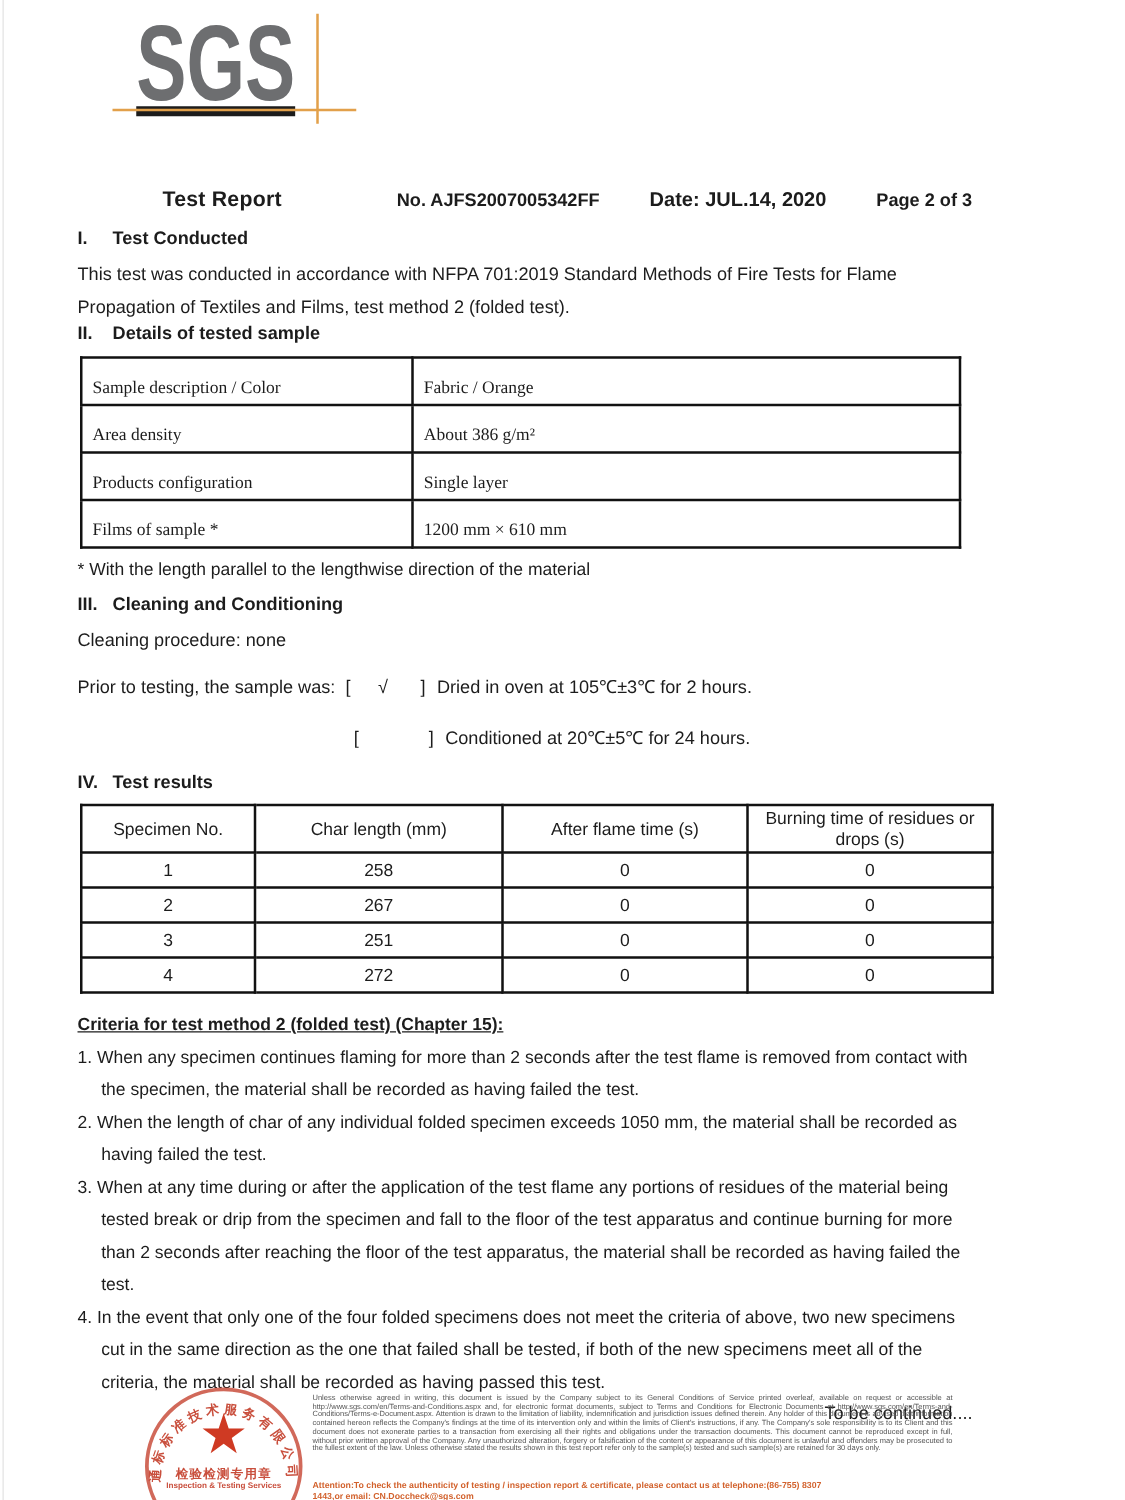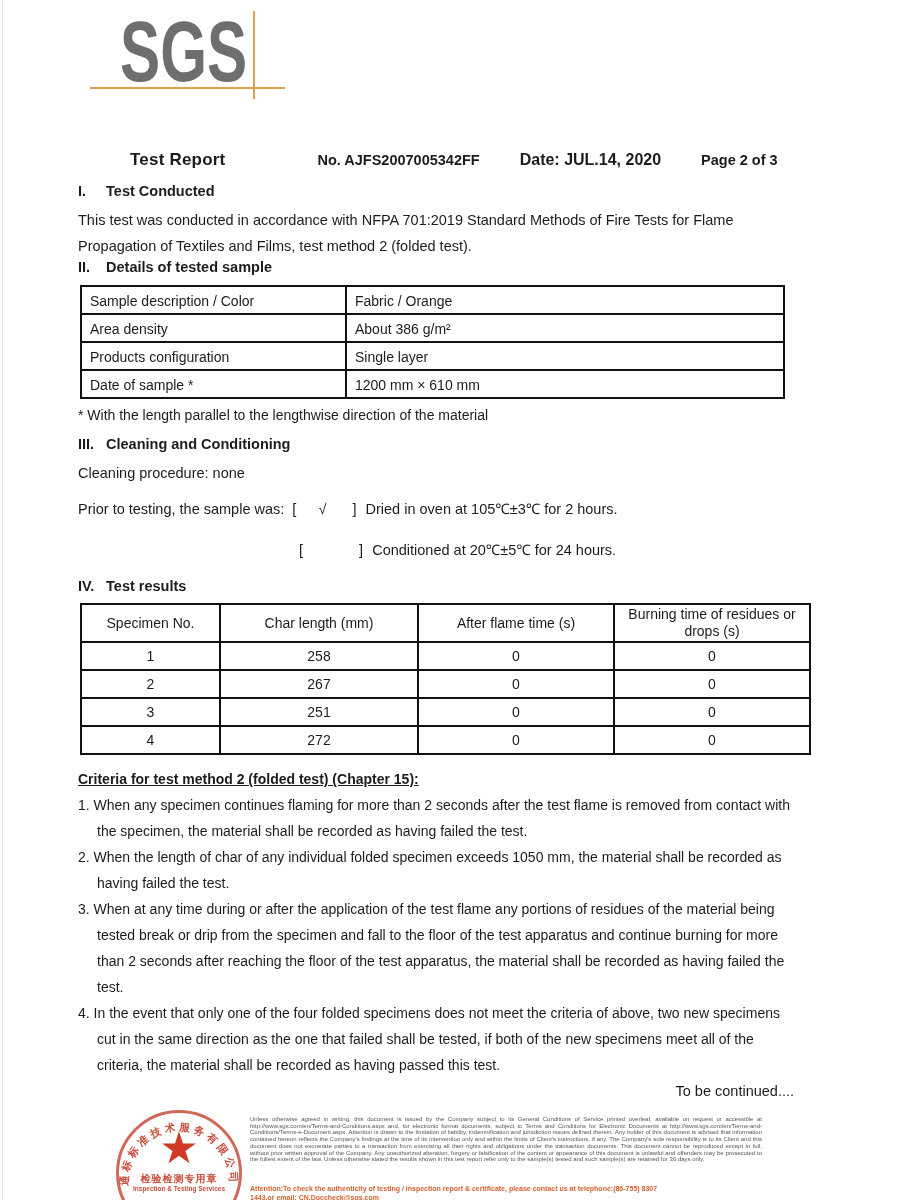--- a/index.html
+++ b/index.html
@@ -1,41 +1,41 @@
 <!DOCTYPE html>
 <html><head>
 <meta charset="utf-8">
 <style>
   html,body{margin:0;padding:0;width:900px;height:1200px;background:#fff;
     font-family:"Liberation Sans", sans-serif;color:#1c1c1c;overflow:hidden;}
   .page{position:relative;width:900px;height:1200px;background:#fff;overflow:hidden;}
   .edge-line{position:absolute;left:2px;top:0;bottom:0;width:1px;background:#e3e3e3;}
 
   
-  .logo{position:absolute;left:120px;top:8px;height:92px;}
+  .logo{position:absolute;left:109px;top:8px;height:92px;text-decoration:underline;}
   .logo-text{font-size:86px;font-weight:bold;color:#6d6e70;line-height:86px;
     transform:scaleX(.7);transform-origin:left top;}
   .logo-hline{position:absolute;left:90px;top:87px;width:195px;height:2px;background:#e2a04a;}
   .logo-vline{position:absolute;left:253px;top:11px;width:2px;height:88px;background:#e2a04a;}
 
   
   .header{position:absolute;top:150px;left:73px;width:740px;display:flex;align-items:baseline;}
   .h-title{font-size:17px;font-weight:bold;margin-left:57px;letter-spacing:.2px;}
   .h-no{font-size:14.5px;font-weight:bold;margin-left:92px;}
   .h-date{font-size:16px;font-weight:bold;margin-left:40px;}
   .h-page{font-size:14.5px;font-weight:bold;margin-left:40px;}
 
   
-  .content{position:absolute;top:183px;left:78px;width:716px;font-size:14.5px;}
+  .content{position:absolute;top:183px;left:62px;width:716px;font-size:14.5px;}
   .sec-h{font-weight:bold;font-size:14.5px;}
   .sec-h .num{display:inline-block;min-width:24px;}
   .body-para{margin:8px 0 0 0;line-height:26px;max-width:700px;}
   .t-sample{border-collapse:collapse;margin-top:10px;margin-left:2px;width:705px;
     font-size:14px;table-layout:fixed;}
-  .t-sample td{border:2px solid #111;height:24px;padding:2px 0 0 8px;vertical-align:middle;}
+  .t-sample td{border:2px solid #111;height:24px;padding:12px 0 0 8px;vertical-align:middle;font-family:Liberation Serif, serif;}
   .t-sample .c1{width:255px;}
   .footnote{margin-top:8px;font-size:14px;}
   .sec-h.mt1{margin-top:13px;}
   .clean-line{margin-top:13px;}
   .prior-row{margin-top:17px;}
   .prior-row.second{margin-top:21px;margin-left:217px;}
   .prior-row .bracket{margin-left:4px;}
   .prior-row .mark{display:inline-block;width:44px;text-align:center;}
   .prior-row .opt-text{margin-left:5px;}
   .sec-h.mt2{margin-top:19px;}
@@ -109,21 +109,21 @@
       </tr>
       <tr>
         <td class="c1">Area density</td>
         <td>About 386 g/m²</td>
       </tr>
       <tr>
         <td class="c1">Products configuration</td>
         <td>Single layer</td>
       </tr>
       <tr>
-        <td class="c1">Date of sample *</td>
+        <td class="c1">Films of sample *</td>
         <td>1200 mm × 610 mm</td>
       </tr>
     </tbody>
       </table>
     <div class="footnote">* With the length parallel to the lengthwise direction of the material</div>
 
     <div class="sec-h mt1">
       <span class="num">III.</span>
       <span>Cleaning and Conditioning</span>
     </div>

